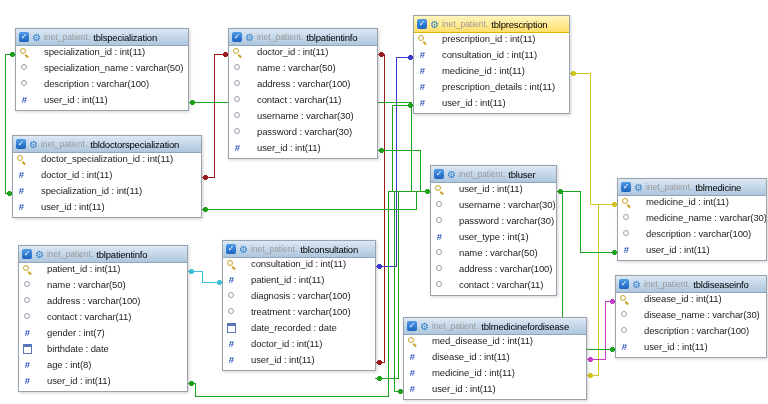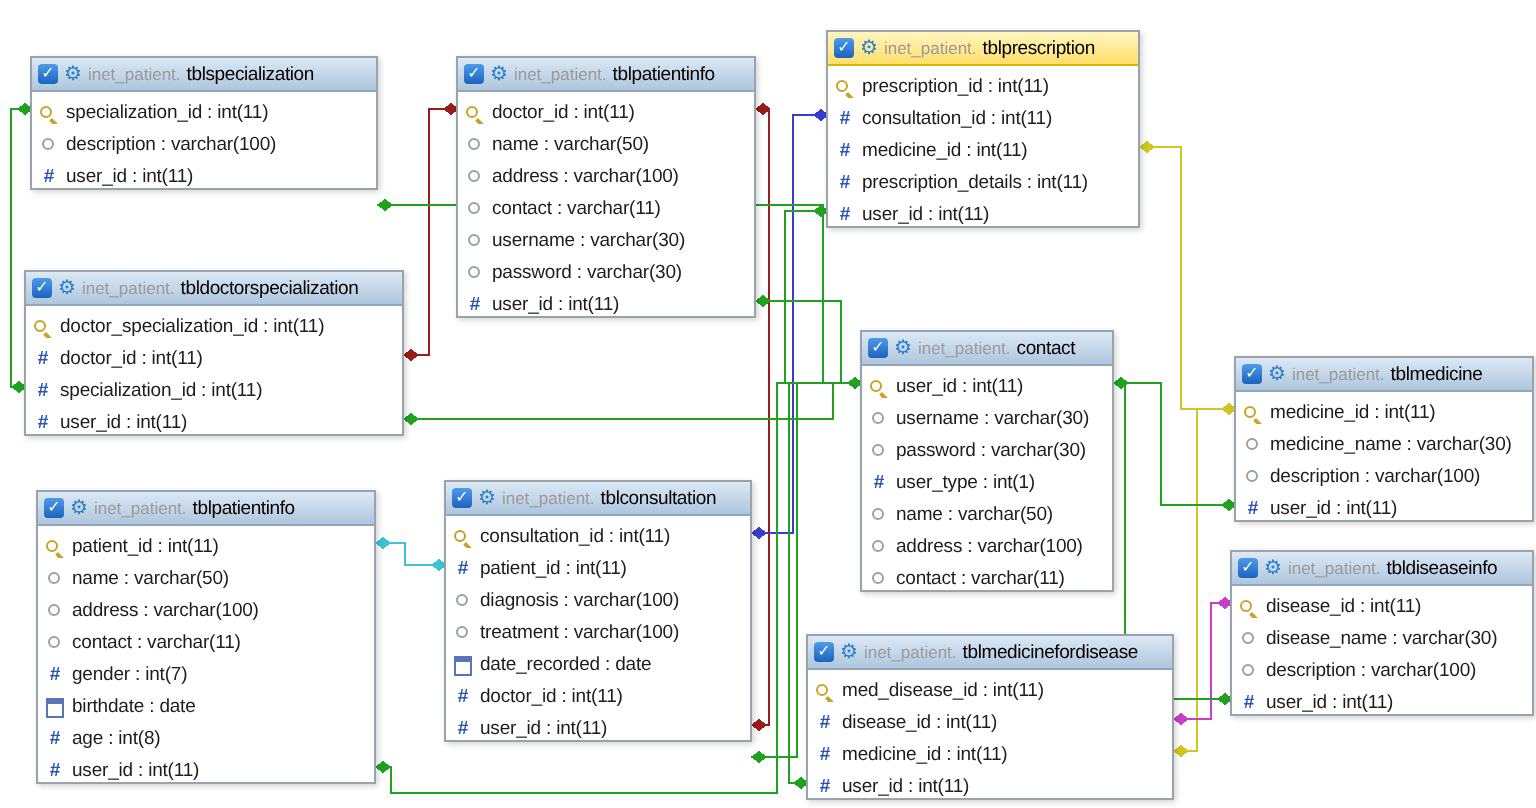--- a/index.html
+++ b/index.html
@@ -12,21 +12,21 @@
        background:linear-gradient(var(--header_top),var(--header_bottom));
        border-bottom:1px solid var(--header_border);white-space:nowrap;overflow:hidden;cursor:move;}
   .hdr.sel{background:linear-gradient(var(--selected_top),var(--selected_bottom));
        border-bottom-color:var(--selected_border);}
   .cb{flex:0 0 10px;width:10px;height:10px;border-radius:2px;
       background:linear-gradient(var(--checkbox_top),var(--checkbox_bottom));
       color:#fff;font-size:8px;line-height:10px;text-align:center;}
   .gear{flex:0 0 auto;color:var(--gear_icon);font-size:10px;line-height:11px;}
   .pfx{color:var(--prefix_text);font-size:8.5px;}
   .tname{font-weight:normal;color:#000;font-size:9.5px;letter-spacing:-0.2px;}
-  .row{height:16px;display:flex;align-items:flex-end;gap:3px;padding:0 3px;
+  .row{height:16px;display:flex;align-items:flex-start;gap:14px;padding:0 3px;
        white-space:nowrap;overflow:hidden;}
   .ftext{color:#1d1d1d;font-size:9.5px;letter-spacing:-0.1px;}
   .ic{flex:0 0 11px;width:11px;height:11px;position:relative;text-align:center;}
   .icon-key::before{content:"";position:absolute;left:1px;top:2px;width:4px;height:4px;
        border:1.5px solid var(--pk_icon);border-radius:50%;}
   .icon-key::after{content:"";position:absolute;left:7px;top:8px;width:4px;height:1.5px;
        background:var(--pk_icon);transform:rotate(45deg);transform-origin:0 0;}
   .icon-text::before{content:"";position:absolute;left:2px;top:2px;width:4px;height:4px;
        border:1.5px solid var(--varchar_icon);border-radius:50%;}
   .icon-num{color:var(--fk_icon);font-weight:bold;font-size:9.5px;line-height:11px;}
@@ -97,20 +97,24 @@
         <span class="gear">⚙</span>
         <span class="pfx">inet_patient.</span>
         <span class="tname">tblspecialization</span>
       </div>
       <div class="row">
         <span class="ic icon-key"></span>
         <span class="ftext">specialization_id : int(11)</span>
       </div>
       <div class="row">
         <span class="ic icon-text"></span>
+        <span class="ftext">specialization_name : varchar(50)</span>
+      </div>
+      <div class="row">
+        <span class="ic icon-text"></span>
         <span class="ftext">description : varchar(100)</span>
       </div>
       <div class="row">
         <span class="ic icon-num">#</span>
         <span class="ftext">user_id : int(11)</span>
       </div>
     </div>
     <div class="table" style="left: 228px; top: 28px; width: 148px;">
       <div class="hdr">
         <span class="cb">✓</span>
@@ -197,21 +201,21 @@
       <div class="row">
         <span class="ic icon-num">#</span>
         <span class="ftext">user_id : int(11)</span>
       </div>
     </div>
     <div class="table" style="left: 430px; top: 165px; width: 125px;">
       <div class="hdr">
         <span class="cb">✓</span>
         <span class="gear">⚙</span>
         <span class="pfx">inet_patient.</span>
-        <span class="tname">contact</span>
+        <span class="tname">tbluser</span>
       </div>
       <div class="row">
         <span class="ic icon-key"></span>
         <span class="ftext">user_id : int(11)</span>
       </div>
       <div class="row">
         <span class="ic icon-text"></span>
         <span class="ftext">username : varchar(30)</span>
       </div>
       <div class="row">

